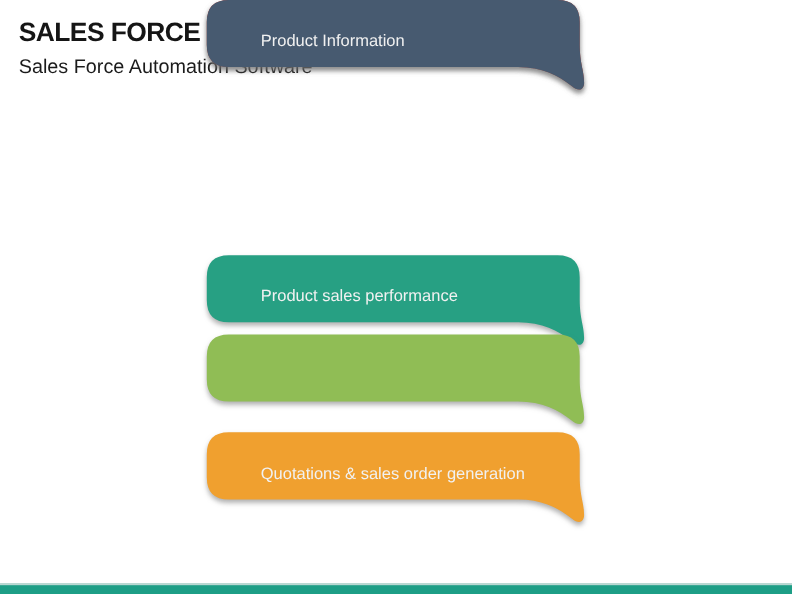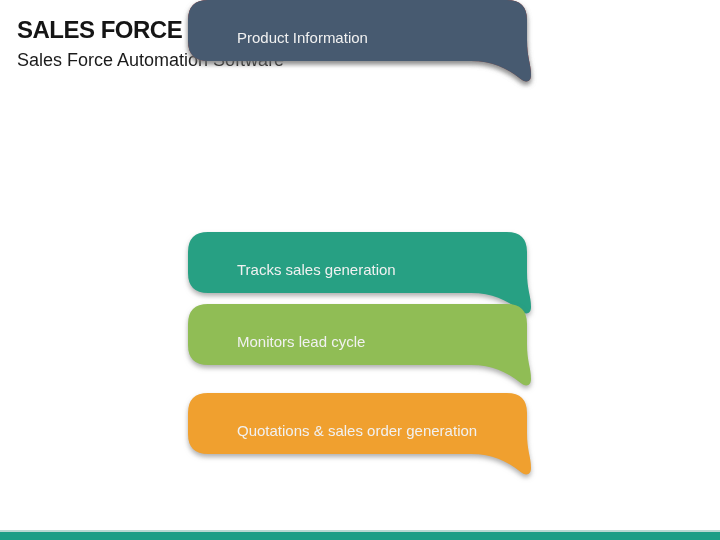--- a/index.html
+++ b/index.html
@@ -61,28 +61,27 @@
 
 <div class="slide">
 
   <div class="page-title">SALES FORCE AUTOMATION</div>
   <div class="page-subtitle">Sales Force Automation Software</div>
 
   <div class="banner">
     <svg width="346" height="85" viewBox="0 0 346 85">
       <path d="M 20,0 H 319 Q 339,0 339,20 V 40 C 339,58 343,64 343,75 C 343,82 338,83.5 332,78.5 C 319,68.5 305,61 283,61 H 20 Q 0,61 0,41 V 20 Q 0,0 20,0 Z" fill="#27A083"></path>
     </svg>
-    <div class="label" style="color: rgb(241, 241, 241);">Tracks sales generation</div>
+    <div class="label" style="color: rgb(241, 241, 241);">Product sales performance</div>
   </div>
 
   <div class="banner">
     <svg width="346" height="85" viewBox="0 0 346 85">
       <path d="M 20,0 H 319 Q 339,0 339,20 V 40 C 339,58 343,64 343,75 C 343,82 338,83.5 332,78.5 C 319,68.5 305,61 283,61 H 20 Q 0,61 0,41 V 20 Q 0,0 20,0 Z" fill="#90BD55"></path>
     </svg>
-    <div class="label" style="color: rgb(241, 241, 241);">Monitors lead cycle</div>
   </div>
 
   <div class="banner">
     <svg width="346" height="85" viewBox="0 0 346 85">
       <path d="M 20,0 H 319 Q 339,0 339,20 V 40 C 339,58 343,64 343,75 C 343,82 338,83.5 332,78.5 C 319,68.5 305,61 283,61 H 20 Q 0,61 0,41 V 20 Q 0,0 20,0 Z" fill="#F0A02F"></path>
     </svg>
     <div class="label" style="color: rgb(241, 241, 241);">Quotations &amp; sales order generation</div>
   </div>
 
   <div class="banner">

